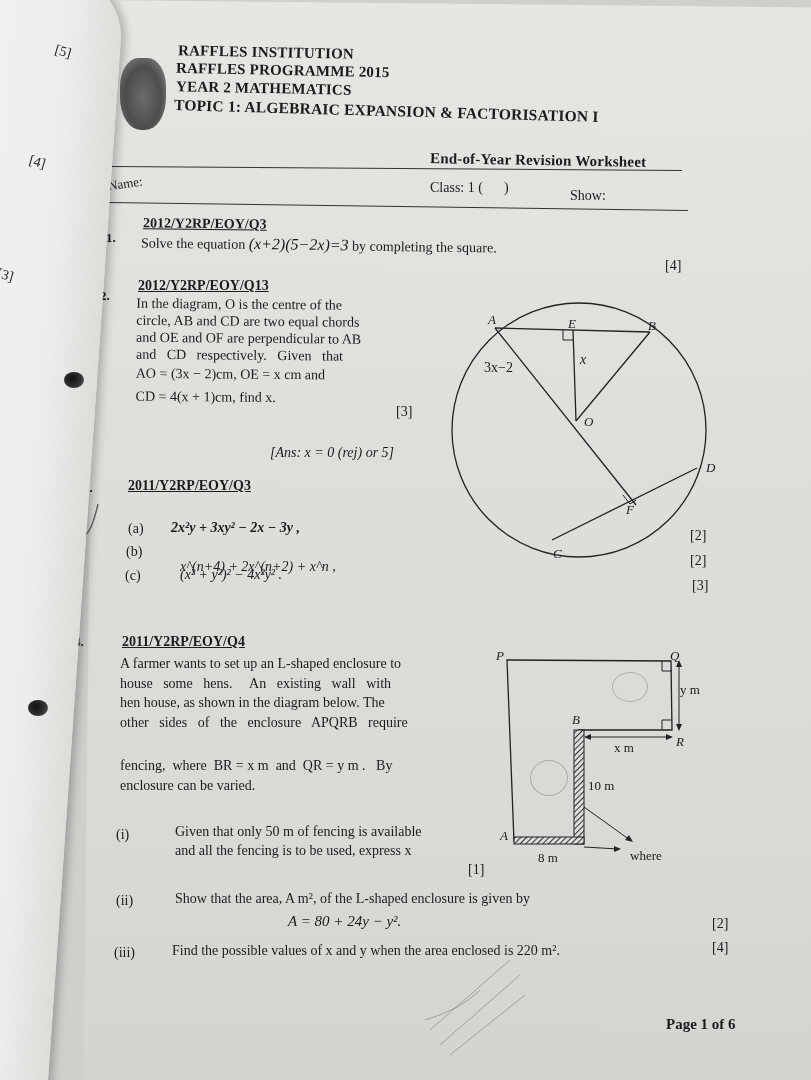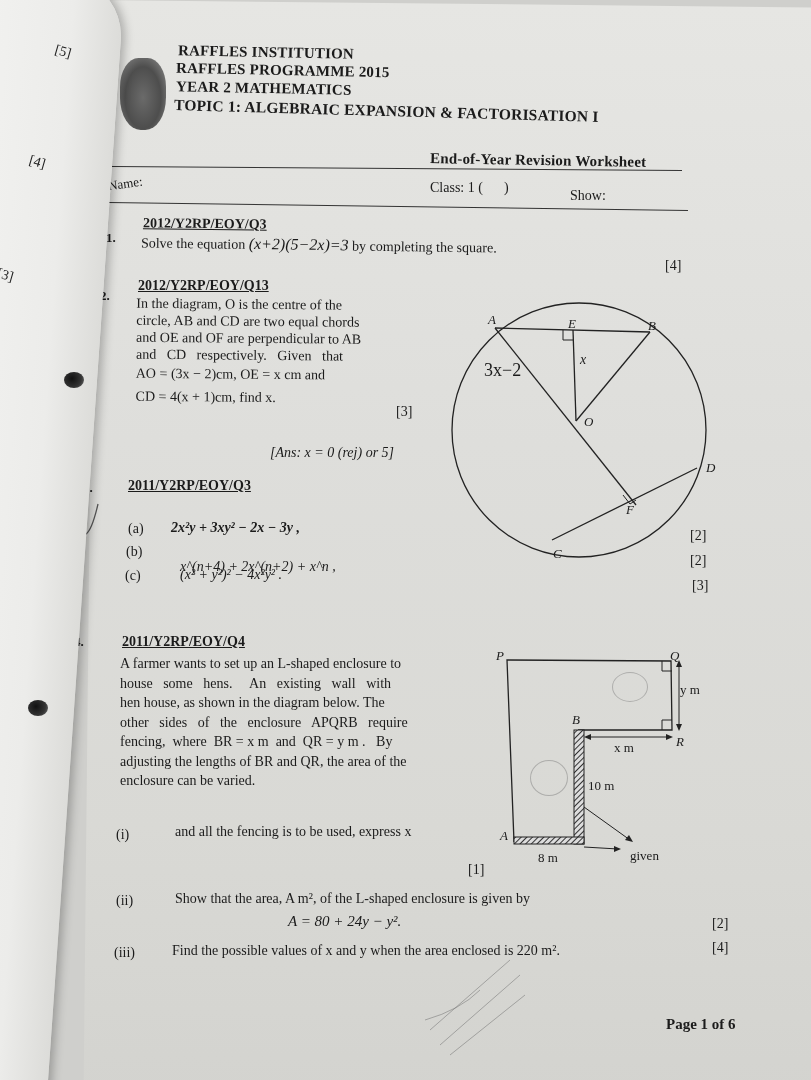--- a/index.html
+++ b/index.html
@@ -100,21 +100,21 @@
     <polyline points="123,40 123,50 133,50" fill="none" stroke="#222" stroke-width="1"></polyline>
     <line x1="55" y1="38" x2="196" y2="215" stroke="#222" stroke-width="1.3"></line>
     <line x1="210" y1="42" x2="136" y2="131" stroke="#222" stroke-width="1.3"></line>
     <line x1="112" y1="250" x2="257" y2="178" stroke="#222" stroke-width="1.3"></line>
     <polyline points="183,205 190,214 196,210" fill="none" stroke="#222" stroke-width="1"></polyline>
   </svg>
   <div class="abs italic" style="left:488px;top:312px;font-size:13px;">A</div>
   <div class="abs italic" style="left:568px;top:316px;font-size:13px;">E</div>
   <div class="abs italic" style="left:648px;top:318px;font-size:13px;">B</div>
   <div class="abs italic" style="left:580px;top:352px;font-size:14px;">x</div>
-  <div class="abs" style="left:484px;top:360px;font-size:18px;text-align:center;">3x−2</div>
+  <div class="abs" style="left:484px;top:360px;font-size:14px;text-align:center;">3x−2</div>
   <div class="abs italic" style="left:584px;top:414px;font-size:13px;">O</div>
   <div class="abs italic" style="left:706px;top:460px;font-size:13px;">D</div>
   <div class="abs italic" style="left:626px;top:502px;font-size:13px;">F</div>
   <div class="abs italic" style="left:553px;top:546px;font-size:13px;">C</div>
 
   <div class="abs qno" style="left:83px;top:480px;">3.</div>
   <svg class="abs" style="left:72px;top:500px;" width="30" height="40">
     <path d="M4 14 Q8 34 14 34 Q20 30 26 4" fill="none" stroke="#555" stroke-width="1.3"></path>
   </svg>
   <div class="abs qref" style="left:128px;top:478px;">2011/Y2RP/EOY/Q3</div>
@@ -131,27 +131,27 @@
   <div class="abs body-text italic" style="left:180px;top:566px;">(x² + y²)² − 4x²y² .</div>
   <div class="abs marks" style="left:692px;top:578px;">[3]</div>
 
   <div class="abs qno" style="left:74px;top:634px;">4.</div>
   <div class="abs qref" style="left:122px;top:634px;">2011/Y2RP/EOY/Q4</div>
   <div class="abs body-text" style="left:120px;top:654px;width:372px;line-height:19.5px;">
     <div>A farmer wants to set up an L-shaped enclosure to</div>
     <div style="white-space:pre;">house   some   hens.     An   existing   wall   with</div>
     <div>hen house, as shown in the diagram below.  The</div>
     <div style="white-space:pre;">other   sides   of   the   enclosure   APQRB   require</div>
-    <div style="white-space:pre;">fencing,  where  BR = x m  and  QR = y m .   By</div>
-    <div>adjusting the lengths of BR and QR, the area of the</div>
+    <div style="white-space:pre;margin-top:24px;">fencing,  where  BR = x m  and  QR = y m .   By</div>
     <div>enclosure can be varied.</div>
   </div>
 
   <div class="abs body-text" style="left:116px;top:826px;">(i)</div>
   <div class="abs body-text" style="left:175px;top:822px;line-height:19px;">
+    <div>Given that only 50 m of fencing is available</div>
     <div>and all the fencing is to be used, express x</div>
   </div>
   <div class="abs marks" style="left:468px;top:862px;">[1]</div>
 
   <div class="abs body-text" style="left:116px;top:892px;">(ii)</div>
   <div class="abs body-text" style="left:175px;top:890px;white-space:nowrap;">Show that the area, A m², of the L-shaped enclosure is given by</div>
   <div class="abs body-text italic" style="left:288px;top:913px;font-size:15px;">A = 80 + 24y − y².</div>
   <div class="abs marks" style="left:712px;top:916px;">[2]</div>
 
   <div class="abs body-text" style="left:114px;top:944px;">(iii)</div>
@@ -183,21 +183,21 @@
   </svg>
   <div class="abs italic" style="left:496px;top:648px;font-size:13px;">P</div>
   <div class="abs italic" style="left:670px;top:648px;font-size:13px;">Q</div>
   <div class="abs" style="left:680px;top:682px;font-size:13px;">y m</div>
   <div class="abs italic" style="left:572px;top:712px;font-size:13px;">B</div>
   <div class="abs italic" style="left:676px;top:734px;font-size:13px;">R</div>
   <div class="abs" style="left:614px;top:740px;font-size:13px;">x m</div>
   <div class="abs" style="left:588px;top:778px;font-size:13px;">10 m</div>
   <div class="abs italic" style="left:500px;top:828px;font-size:13px;">A</div>
   <div class="abs" style="left:538px;top:850px;font-size:13px;">8 m</div>
-  <div class="abs" style="left:630px;top:848px;font-size:13px;">given</div>
+  <div class="abs" style="left:630px;top:848px;font-size:13px;">where</div>
 
   <div class="pencil" style="left:612px;top:672px;width:34px;height:28px;"></div>
   <div class="pencil" style="left:530px;top:760px;width:36px;height:34px;"></div>
   <svg class="abs" style="left:420px;top:950px;" width="110" height="110">
     <path d="M10 80 L90 10 M20 95 L100 25 M30 105 L105 45 M5 70 Q40 60 60 40" fill="none" stroke="rgba(110,110,110,0.5)" stroke-width="1"></path>
   </svg>
 
   <div class="abs" style="left:666px;top:1016px;font-size:15px;font-weight:bold;">Page 1 of 6</div>
 </div>
 

